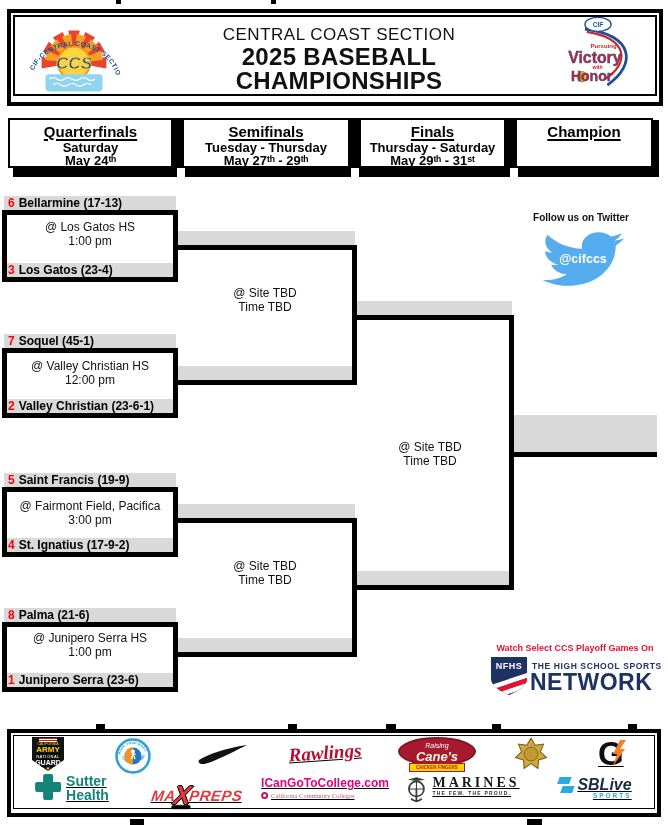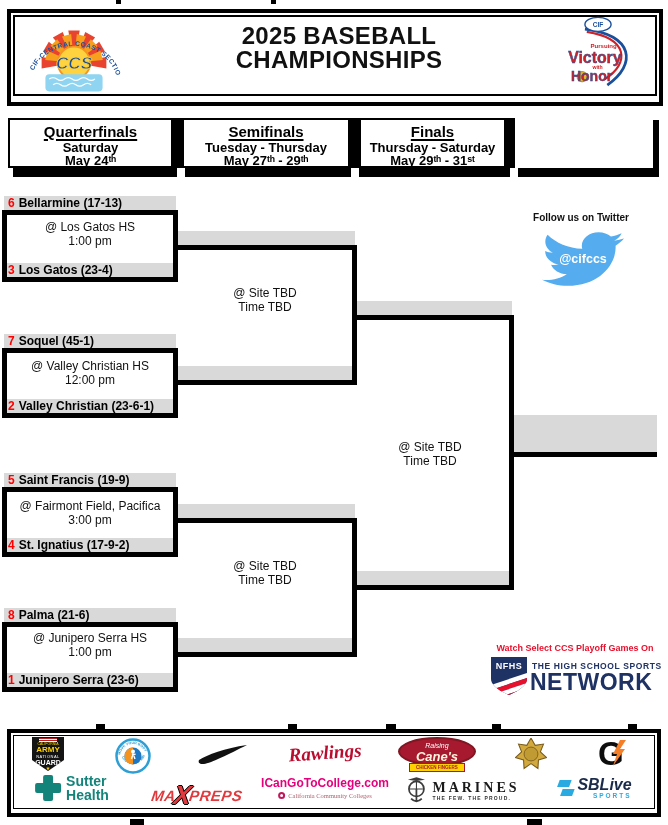--- a/index.html
+++ b/index.html
@@ -42,21 +42,21 @@
 
   
   #nfhs-promo { position:absolute; left:490px; top:643px; width:170px; text-align:center; font-size:9px; font-weight:800; color:#e8112d; }
   #nfhs-shield { position:absolute; left:490px; top:656px; }
   #nfhs-line1 { position:absolute; left:532px; top:661px; font-size:8.5px; font-weight:bold; letter-spacing:.6px; color:#1f3264; }
   #nfhs-line2 { position:absolute; left:530px; top:669px; font-size:23px; font-weight:900; letter-spacing:.5px; color:#1f3264; }
 
   
   #footer-box { position:absolute; left:7px; top:729px; width:654px; height:88px; border:4px solid #000; background:#fff; }
   #footer-inner { position:relative; margin:2px; border:1px solid #000; height:74px; background:#fff; }
-  .logo { position:absolute; transform:translateX(-50%); display:flex; align-items:center; justify-content:center; }
+  .logo { position:absolute; transform:translateX(-50%); display:flex; align-items:flex-start; justify-content:center;text-decoration:underline; }
 
   .army-shield { width:32px; height:34px; background:#141414; clip-path:polygon(0 0,100% 0,100% 68%,50% 100%,0 68%); text-align:center; }
   .army-flag { width:18px; height:4px; margin:1px auto 0; background:repeating-linear-gradient(#b32428 0 1px,#fff 1px 2px); }
   .army-top { font-size:3.5px; color:#ffd200; line-height:4px; }
   .army-l1 { font-size:8px; font-weight:900; color:#ffd200; line-height:8px; }
   .army-l2 { font-size:4px; color:#fff; letter-spacing:.5px; line-height:5px; }
   .army-l3 { font-size:7px; font-weight:800; color:#fff; line-height:7px; }
   .army-star { font-size:5px; color:#ffd200; line-height:5px; }
 
   .rawlings-text { font-family:"Liberation Serif","DejaVu Serif",serif; font-style:italic; font-weight:bold; font-size:19px; color:#ba0c2f; transform:rotate(-4deg); }
@@ -133,20 +133,21 @@
         <rect x="22" y="58" width="60" height="18" rx="4" fill="#8fd4f0"></rect>
         <path d="M26,63 q4,-3 8,0 q4,3 8,0 q4,-3 8,0 q4,3 8,0 q4,-3 8,0 q4,3 8,0" stroke="#fff" stroke-width="1.3" fill="none"></path>
         <path d="M30,69 q4,-3 8,0 q4,3 8,0 q4,-3 8,0 q4,3 8,0 q4,-3 8,0" stroke="#fff" stroke-width="1.3" fill="none"></path>
         <text font-size="7" font-weight="bold" fill="#1a4f9c" letter-spacing="0.4">
           <textPath href="#ccsarc" startOffset="4">CIF-CENTRAL COAST SECTION</textPath>
         </text>
         <text x="52" y="53" text-anchor="middle" font-size="18" font-weight="900" font-style="italic" fill="#1a4f9c" stroke="#ffd23f" stroke-width="0.8">CCS</text>
       </svg>
 
       <div id="title-block">
+        <div class="title-l1">CENTRAL COAST SECTION</div>
         <div class="title-l2">2025 BASEBALL CHAMPIONSHIPS</div>
       </div>
 
       <svg width="98" height="84" style="position:absolute;right:8px;top:-1px" viewBox="0 0 100 90">
         <path d="M36,14 C88,20 92,52 60,74" stroke="#1a4f9c" stroke-width="3" fill="none"></path>
         <path d="M38,17 C82,24 85,50 57,68" stroke="#cc2229" stroke-width="2.2" fill="none"></path>
         <ellipse cx="50" cy="9" rx="14" ry="7.5" fill="#fff" stroke="#1a4f9c" stroke-width="1.5"></ellipse>
         <text x="50" y="12" text-anchor="middle" font-size="7" font-weight="bold" fill="#1a4f9c">CIF</text>
         <text x="42" y="34" font-size="6.5" font-weight="bold" fill="#cc2229">Pursuing</text>
         <text x="18" y="50" font-size="17" font-weight="900" fill="#cc2229" stroke="#1a4f9c" stroke-width="0.5">Victory</text>
@@ -169,20 +170,25 @@
   </div>
   <div class="roundbox" style="left:182px;width:168px">
     <div class="roundtitle">Semifinals</div>
     <div class="rounddate">Tuesday - Thursday</div>
     <div class="rounddate">May 27ᵗʰ - 29ᵗʰ</div>
   </div>
   <div class="roundbox" style="left:359px;width:147px">
     <div class="roundtitle">Finals</div>
     <div class="rounddate">Thursday - Saturday</div>
     <div class="rounddate">May 29ᵗʰ - 31ˢᵗ</div>
+  </div>
+  <div class="roundbox" style="left:515px;width:138px">
+    <div class="roundtitle">Champion</div>
+    <div class="rounddate"></div>
+    <div class="rounddate"></div>
   </div>
 
   <div id="shadow-strip"></div>
   <div class="notch" style="left:177px"></div>
   <div class="notch" style="left:351px"></div>
   <div class="notch" style="left:510px"></div>
 
   <div class="team" style="top:196px">
     <span class="seed">6</span>
     <span class="tname">Bellarmine (17-13)</span>

